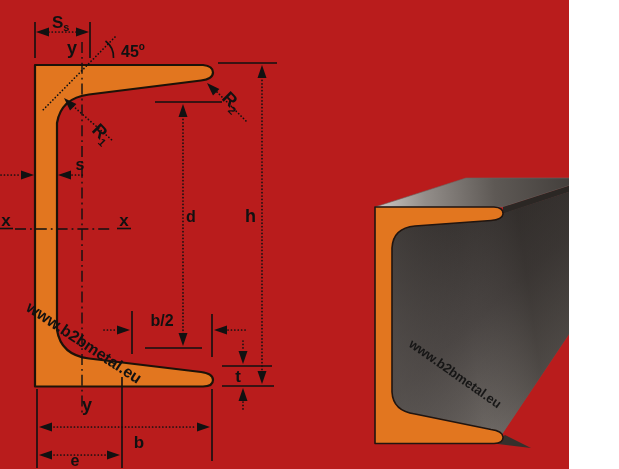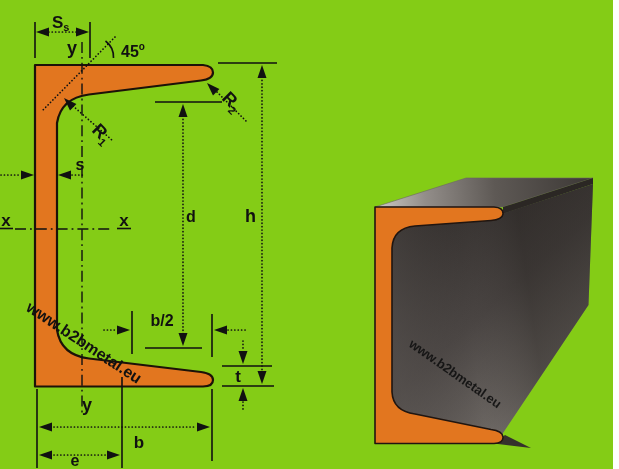--- a/index.html
+++ b/index.html
@@ -1,19 +1,19 @@
 <!DOCTYPE html>
 <html><head>
 <meta charset="utf-8">
 <style>
   html,body{margin:0;padding:0;background:#ffffff;}
   .canvas{
     position:relative;
-    width:613px;height:469px;
-    background:#84cc16;
+    width:569px;height:469px;
+    background:#b91c1c;
     overflow:hidden;
     font-family:"Liberation Sans","DejaVu Sans",sans-serif;
   }
   svg text{
     font-family:"Liberation Sans","DejaVu Sans",sans-serif;
     fill:#111111;
     font-weight:bold;
   }
   .dim-line{stroke:#111111;stroke-width:1.6;fill:none;}
   .dotted{stroke:#111111;stroke-width:1.7;fill:none;stroke-dasharray:0.1 3.3;stroke-linecap:round;}

